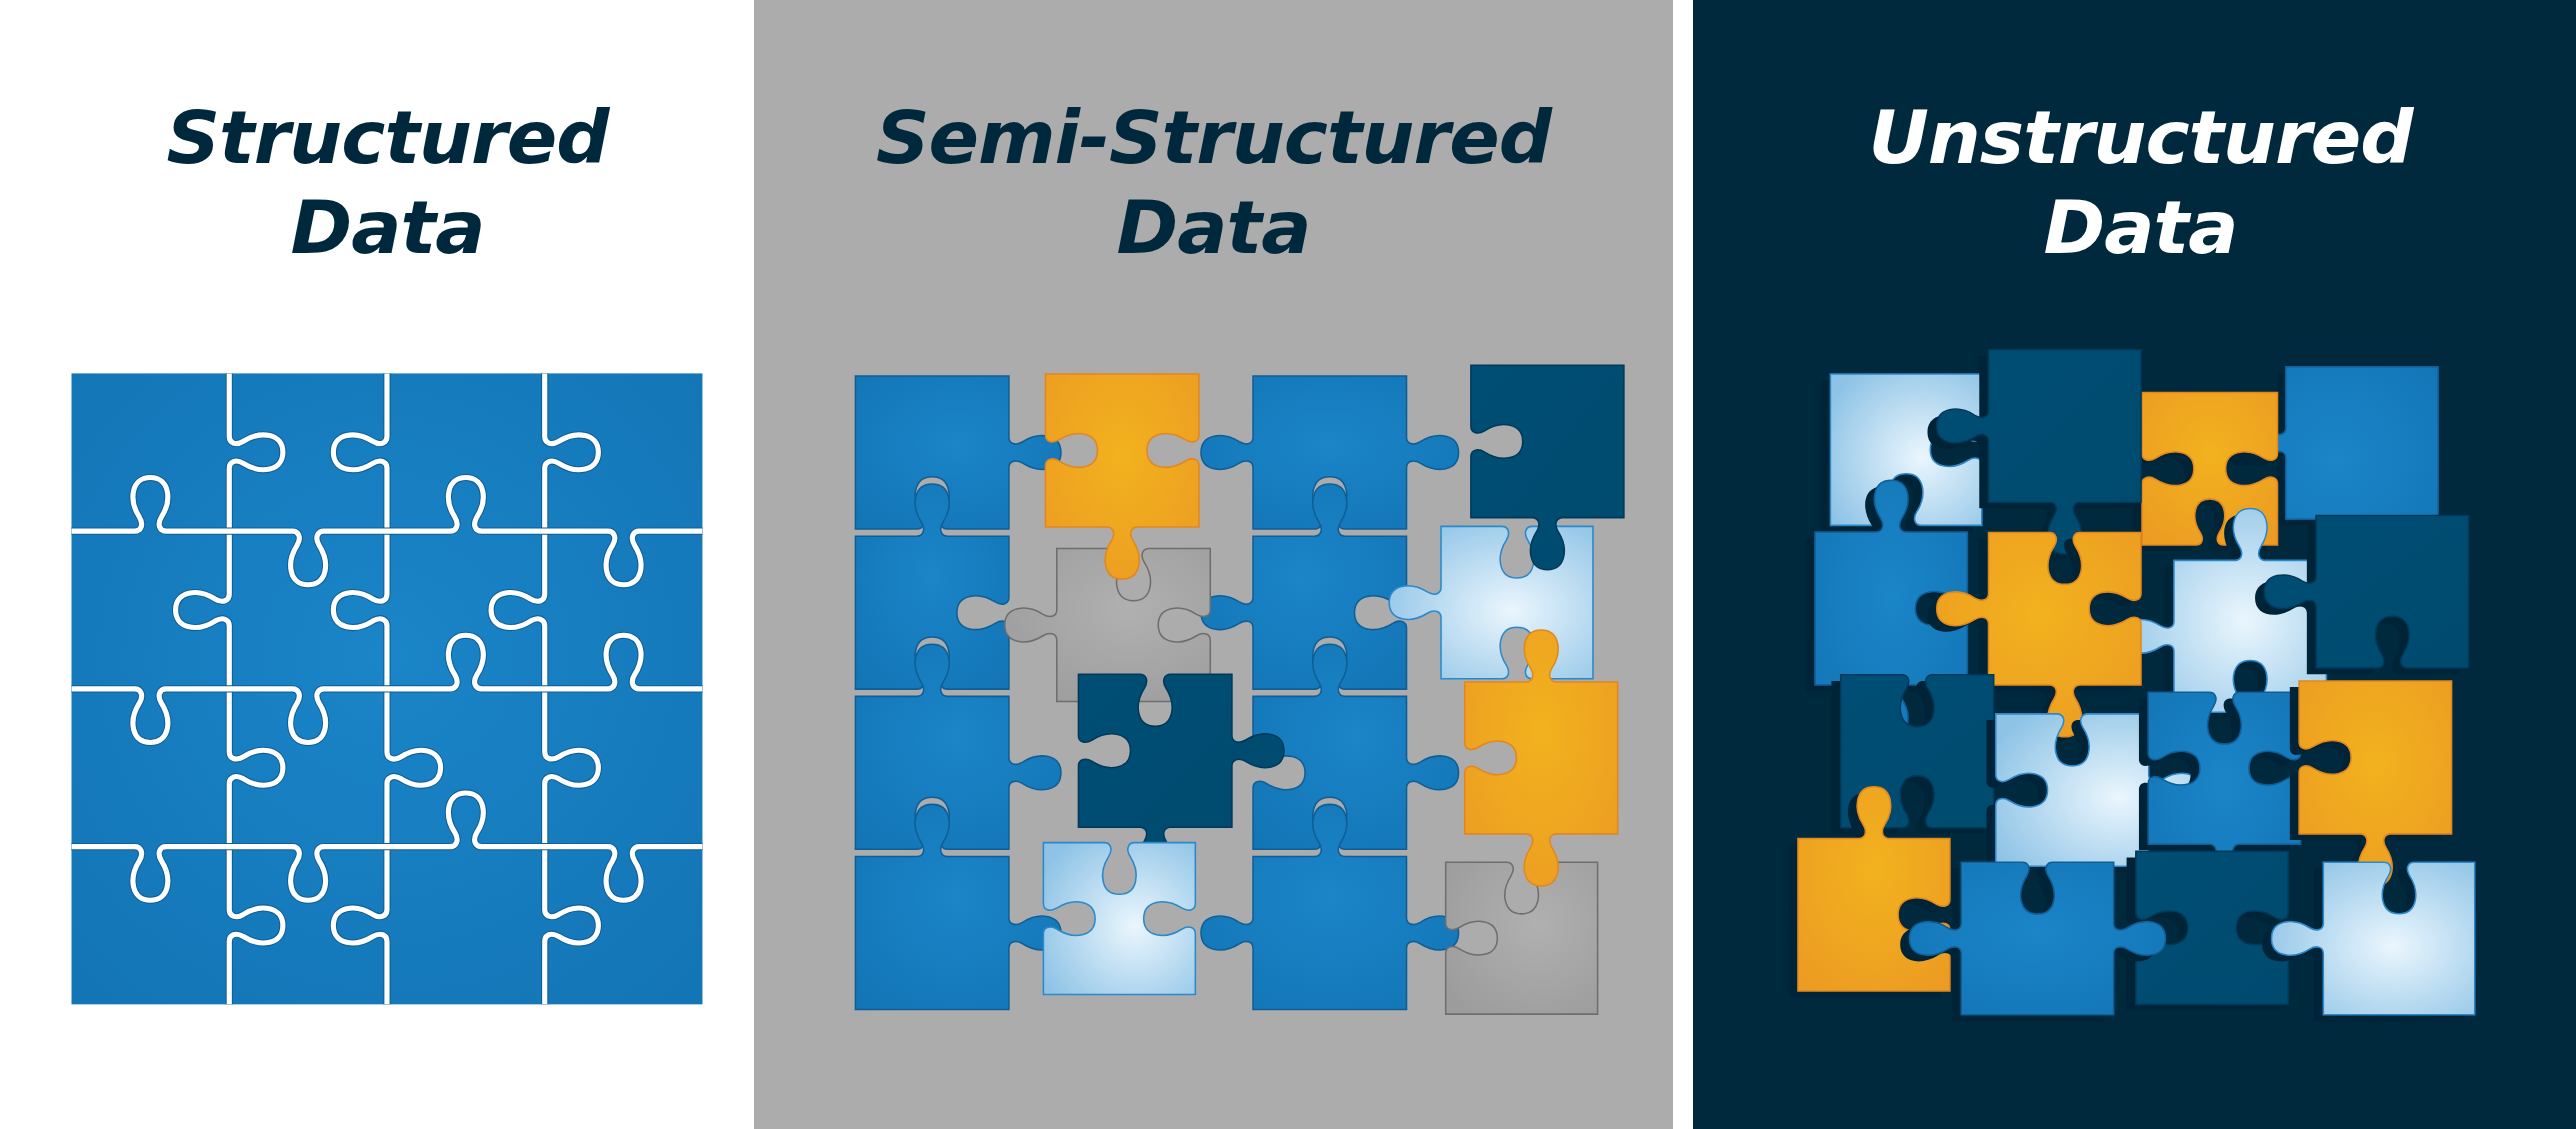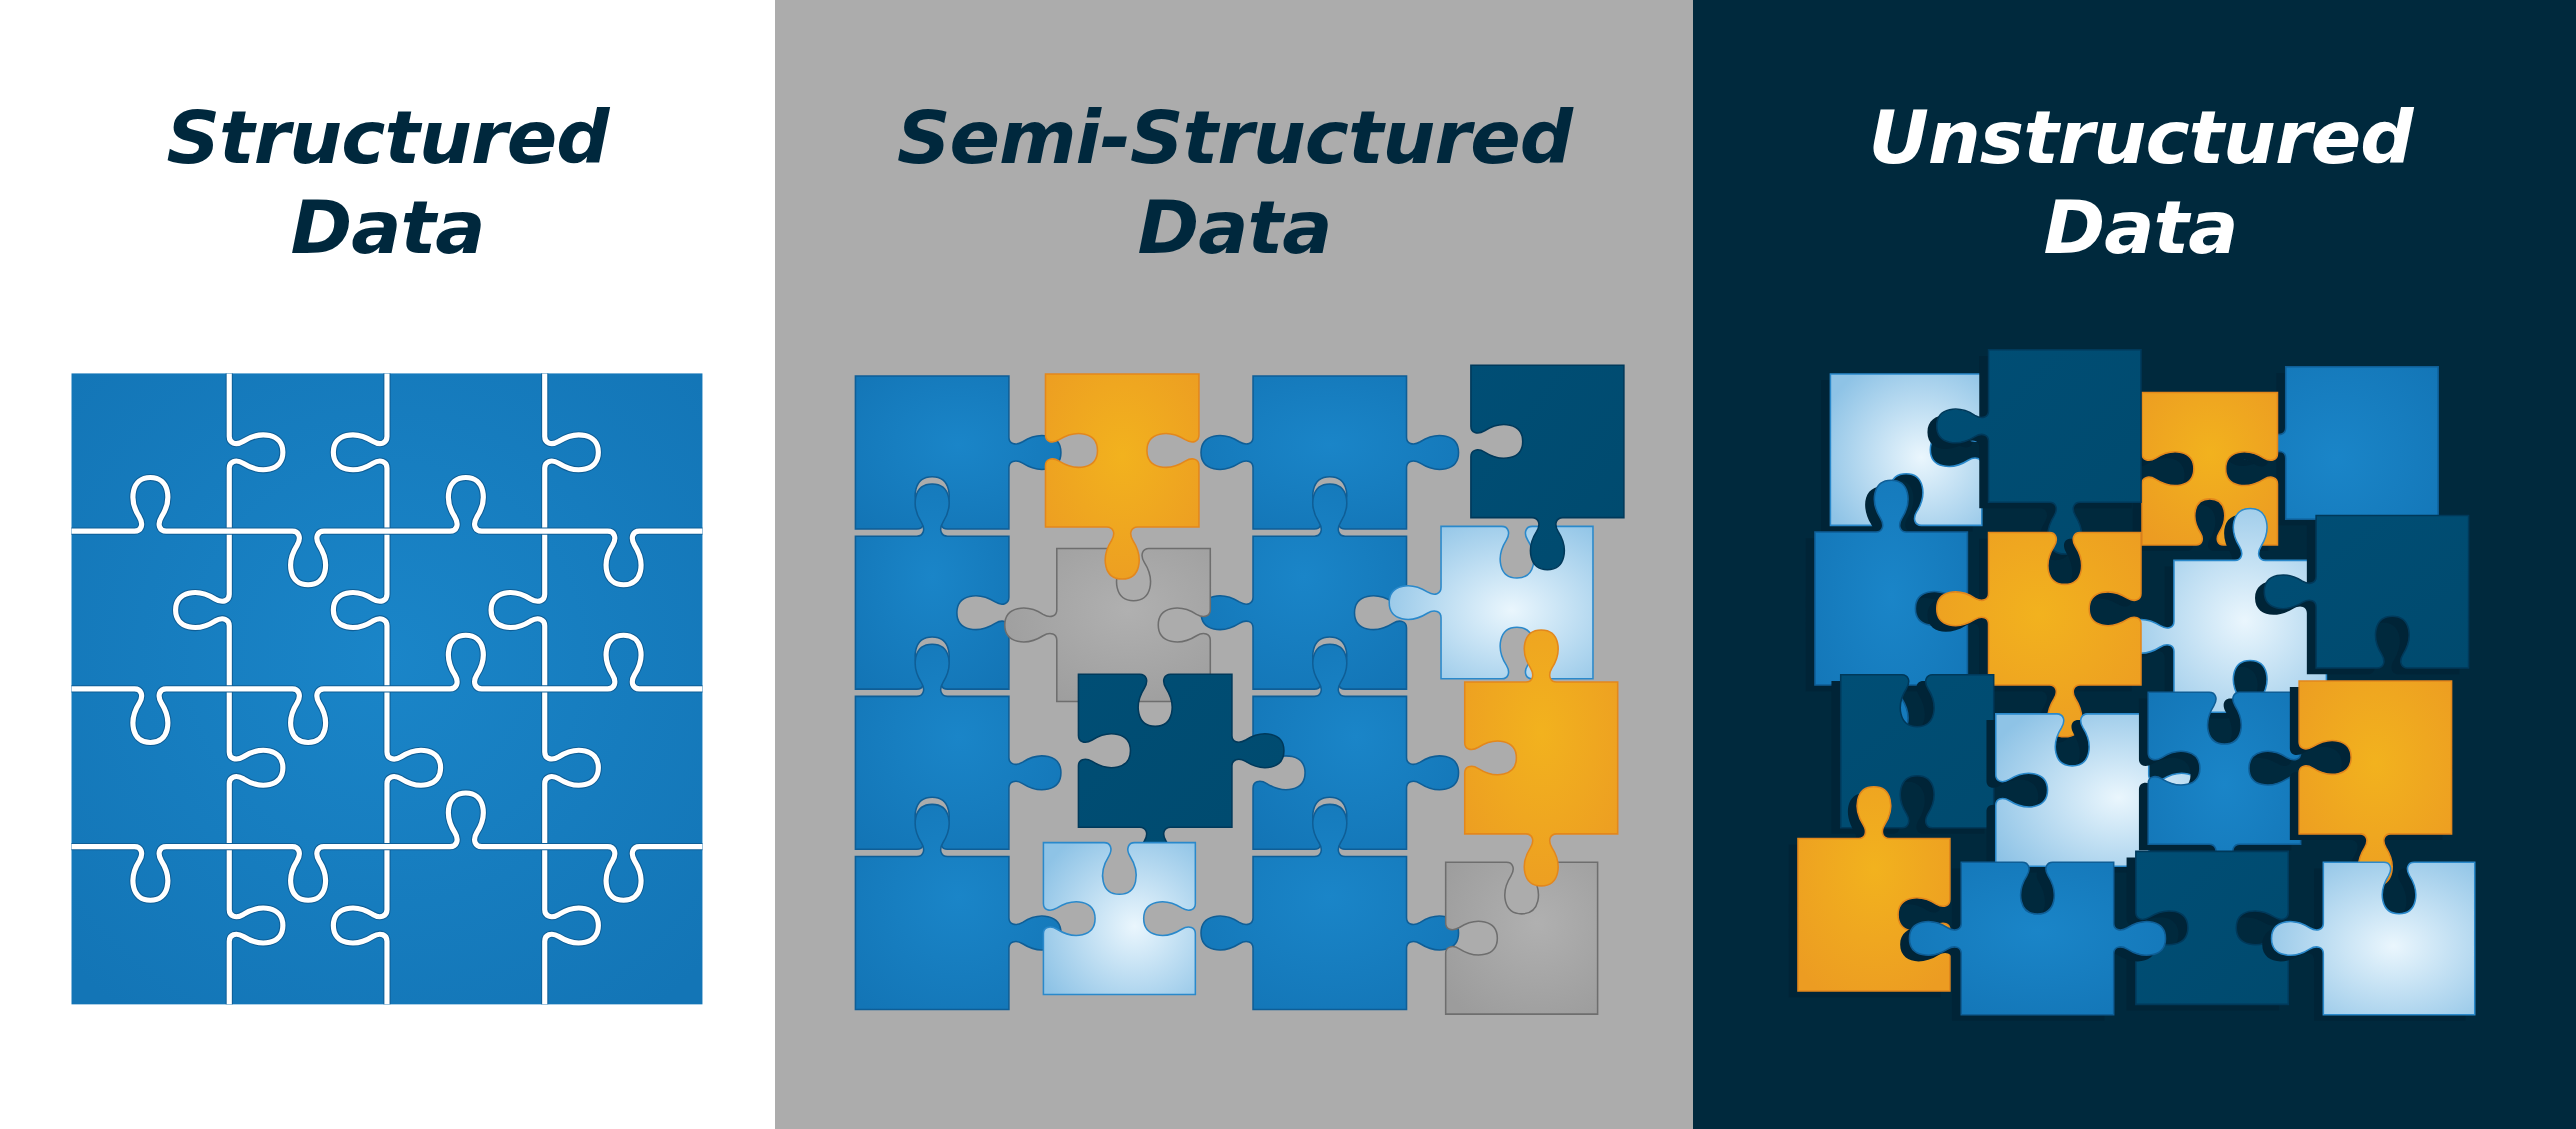--- a/index.html
+++ b/index.html
@@ -16,21 +16,21 @@
 </style>
 </head>
 <body>
 
 <div class="panel" style="left: 0px; width: 775px; background: rgb(255, 255, 255);">
   <div class="panel-title" style="color: rgb(0, 40, 61);">
     <span>Structured</span>
     <span>Data</span>
   </div>
 </div>
-<div class="panel" style="left: 775px; width: 919px; background: rgb(172, 172, 172);">
+<div class="panel" style="left: 754px; width: 919px; background: rgb(172, 172, 172);">
   <div class="panel-title" style="color: rgb(0, 40, 61);">
     <span>Semi-Structured</span>
     <span>Data</span>
   </div>
 </div>
 <div class="panel" style="left: 1693px; width: 895px; background: rgb(0, 41, 61);">
   <div class="panel-title" style="color: rgb(255, 255, 255);">
     <span>Unstructured</span>
     <span>Data</span>
   </div>

